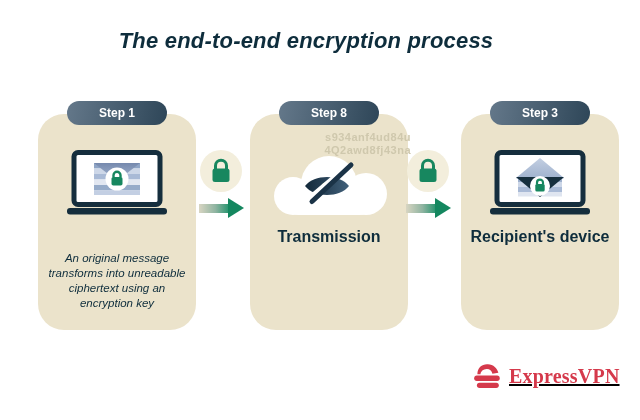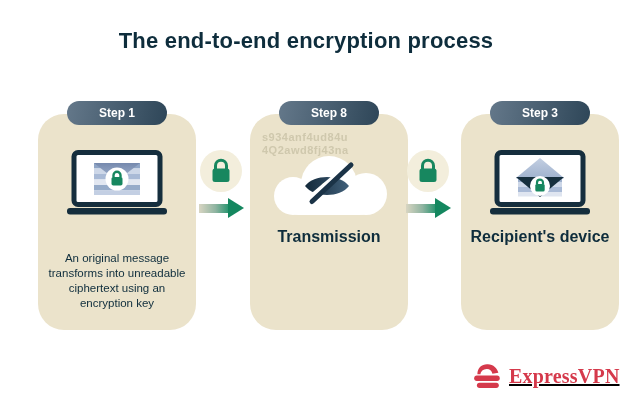--- a/index.html
+++ b/index.html
@@ -2,21 +2,21 @@
 <html><head>
 <meta charset="utf-8">
 <style>
   html,body{margin:0;padding:0;}
   body{
     width:640px;height:420px;position:relative;background:#ffffff;
     font-family:"Liberation Sans", sans-serif;overflow:hidden;
   }
   .title{
     position:absolute;top:28px;left:0;width:612px;text-align:center;
-    font-size:22px;font-weight:bold;color:#0e2d3c;letter-spacing:.2px;
+    font-size:22px;font-weight:bold;color:#0e2d3c;letter-spacing:.2px;font-style:italic;
   }
   .card{
     position:absolute;top:114px;width:158px;height:216px;
     background:#ebe3cb;border-radius:26px;
   }
   .card-1{left:38px;}
   .card-2{left:250px;}
   .card-3{left:461px;}
   .badge{
     position:absolute;top:-13px;left:50%;transform:translateX(-50%);
@@ -27,24 +27,24 @@
   .illus{
     position:absolute;top:24px;left:0;width:100%;height:92px;
     display:flex;align-items:center;justify-content:center;
   }
   .card-heading{
     position:absolute;top:114px;left:0;width:100%;text-align:center;
     font-size:16px;font-weight:bold;color:#0e2d3c;
   }
   .card-body{
     position:absolute;top:137px;left:0;width:100%;box-sizing:border-box;
-    padding:0 8px;text-align:center;font-size:11.5px;line-height:15px;color:#0e2d3c;
+    padding:0 8px;text-align:center;font-size:11.5px;line-height:15px;color:#0e2d3c;font-style:italic;
   }
   .cipher{
-    position:absolute;top:17px;left:12px;width:100%;text-align:left;
+    position:absolute;top:17px;left:3px;width:100%;text-align:right;
     font-size:11px;line-height:13px;color:#cfc8ad;font-weight:bold;
     letter-spacing:.5px;
   }
   .cipher span{display:block;}
   .cloud-wrap{position:absolute;top:36px;left:50%;transform:translateX(-50%);}
   .connector{position:absolute;width:48px;}
   .connector-1{left:197px;top:150px;}
   .connector-2{left:404px;top:150px;}
   .lock-chip{
     width:42px;height:42px;border-radius:50%;background:#f3eedc;

